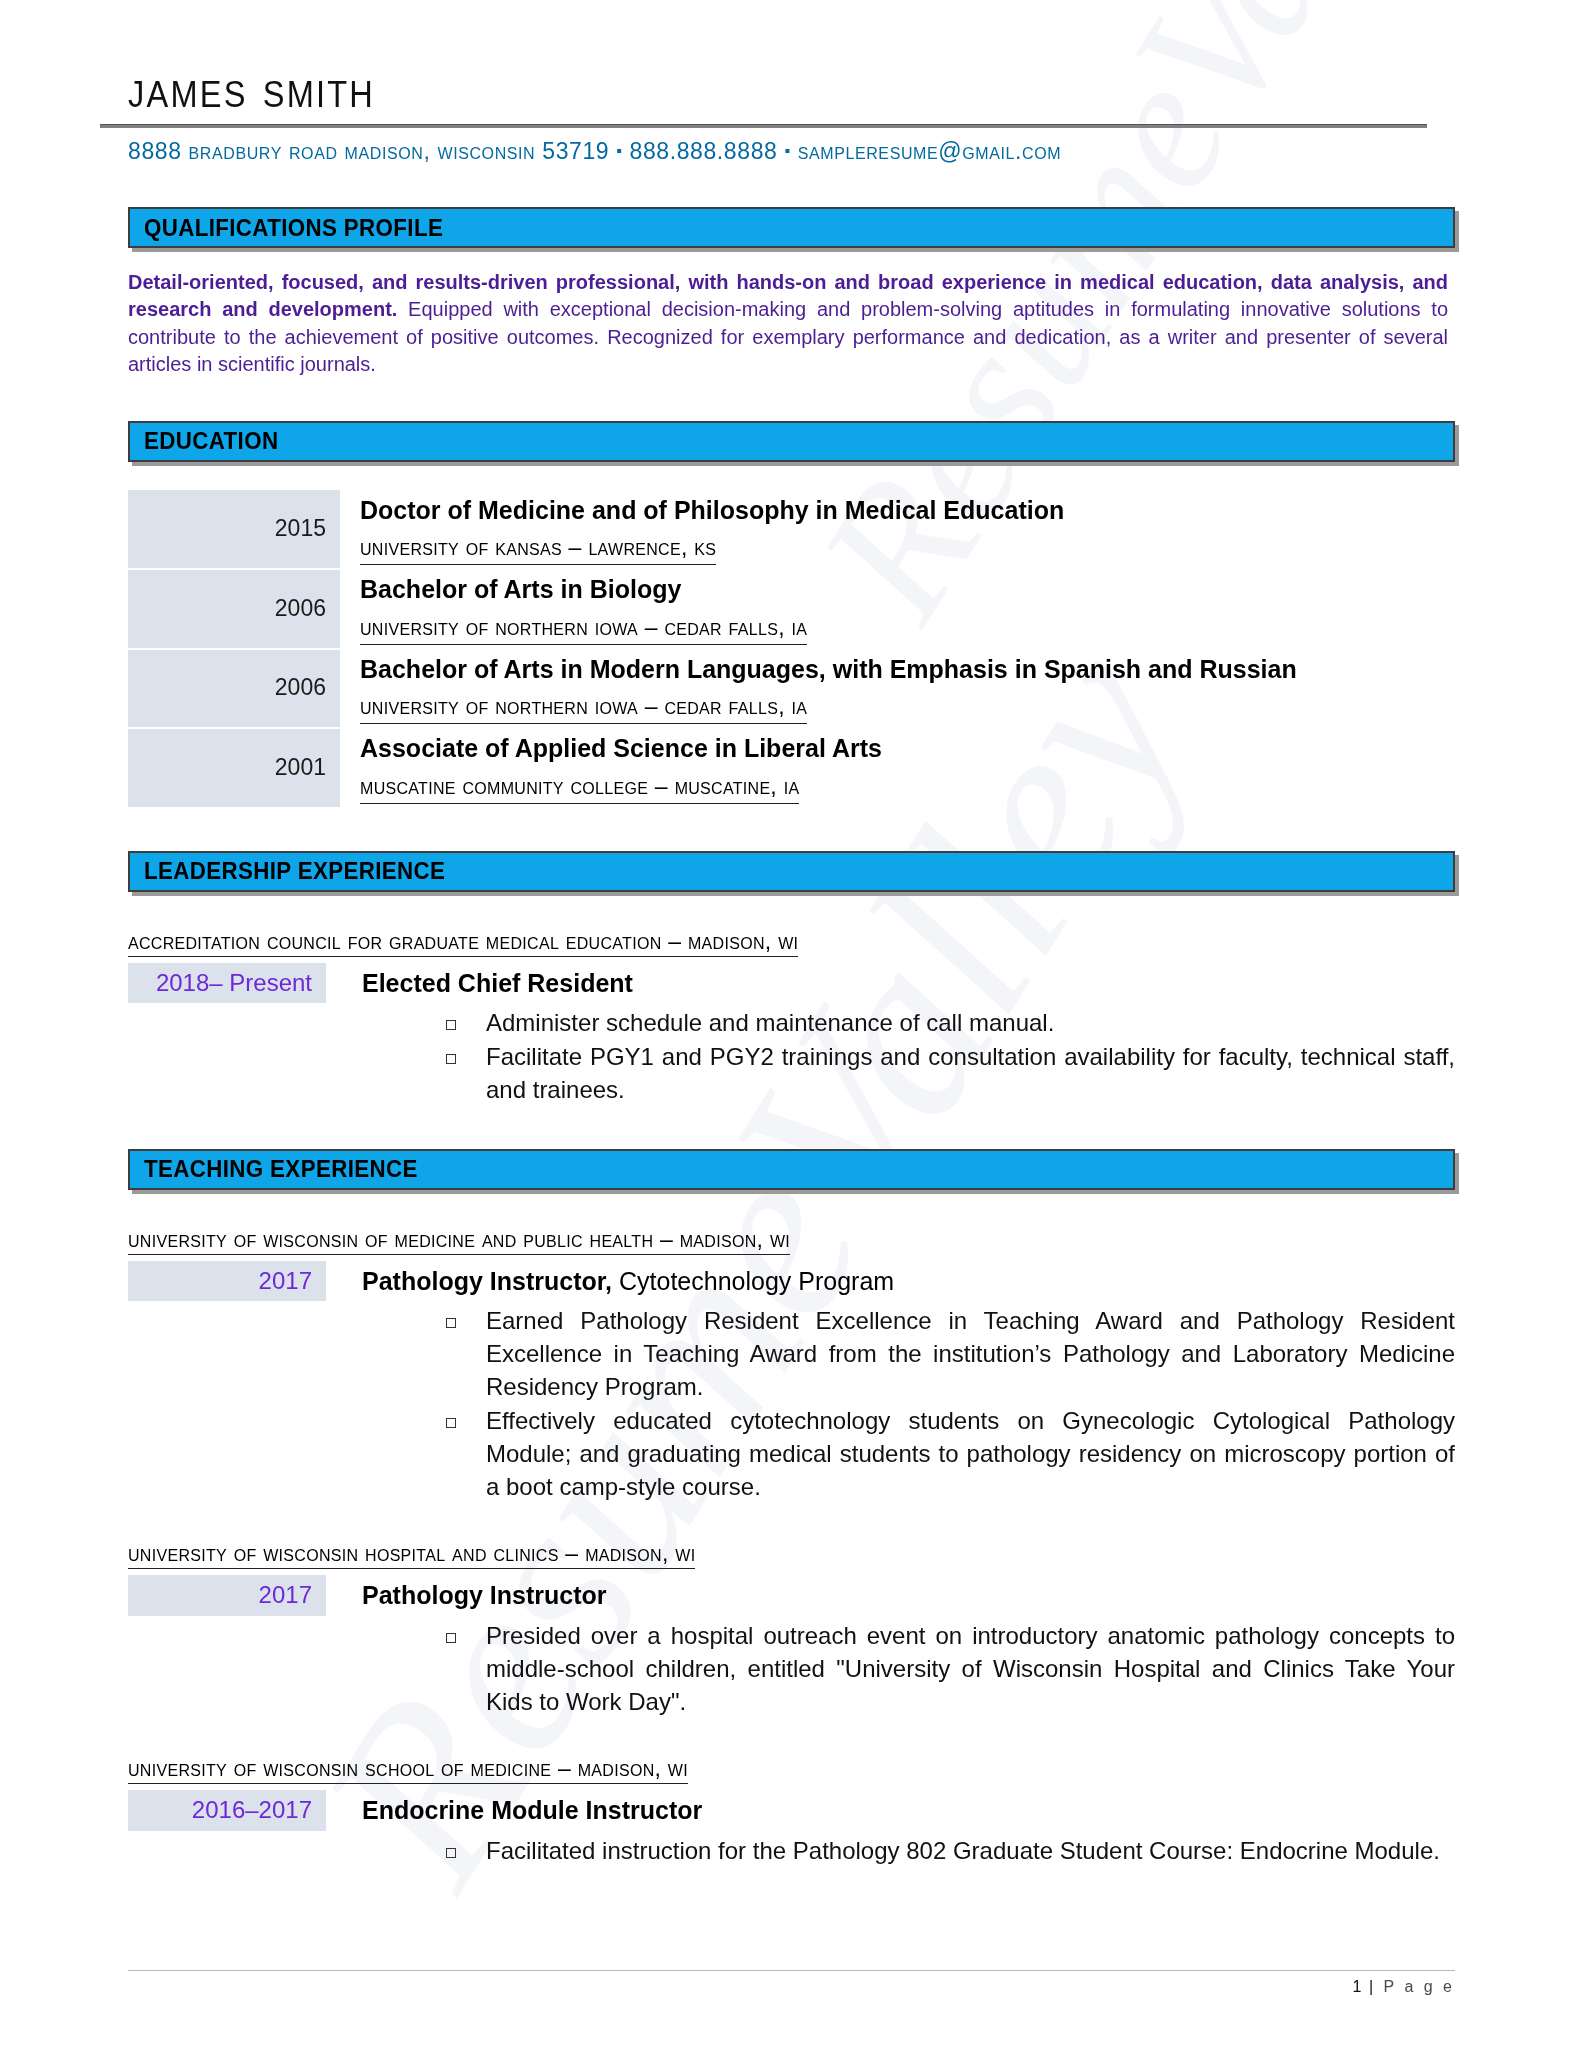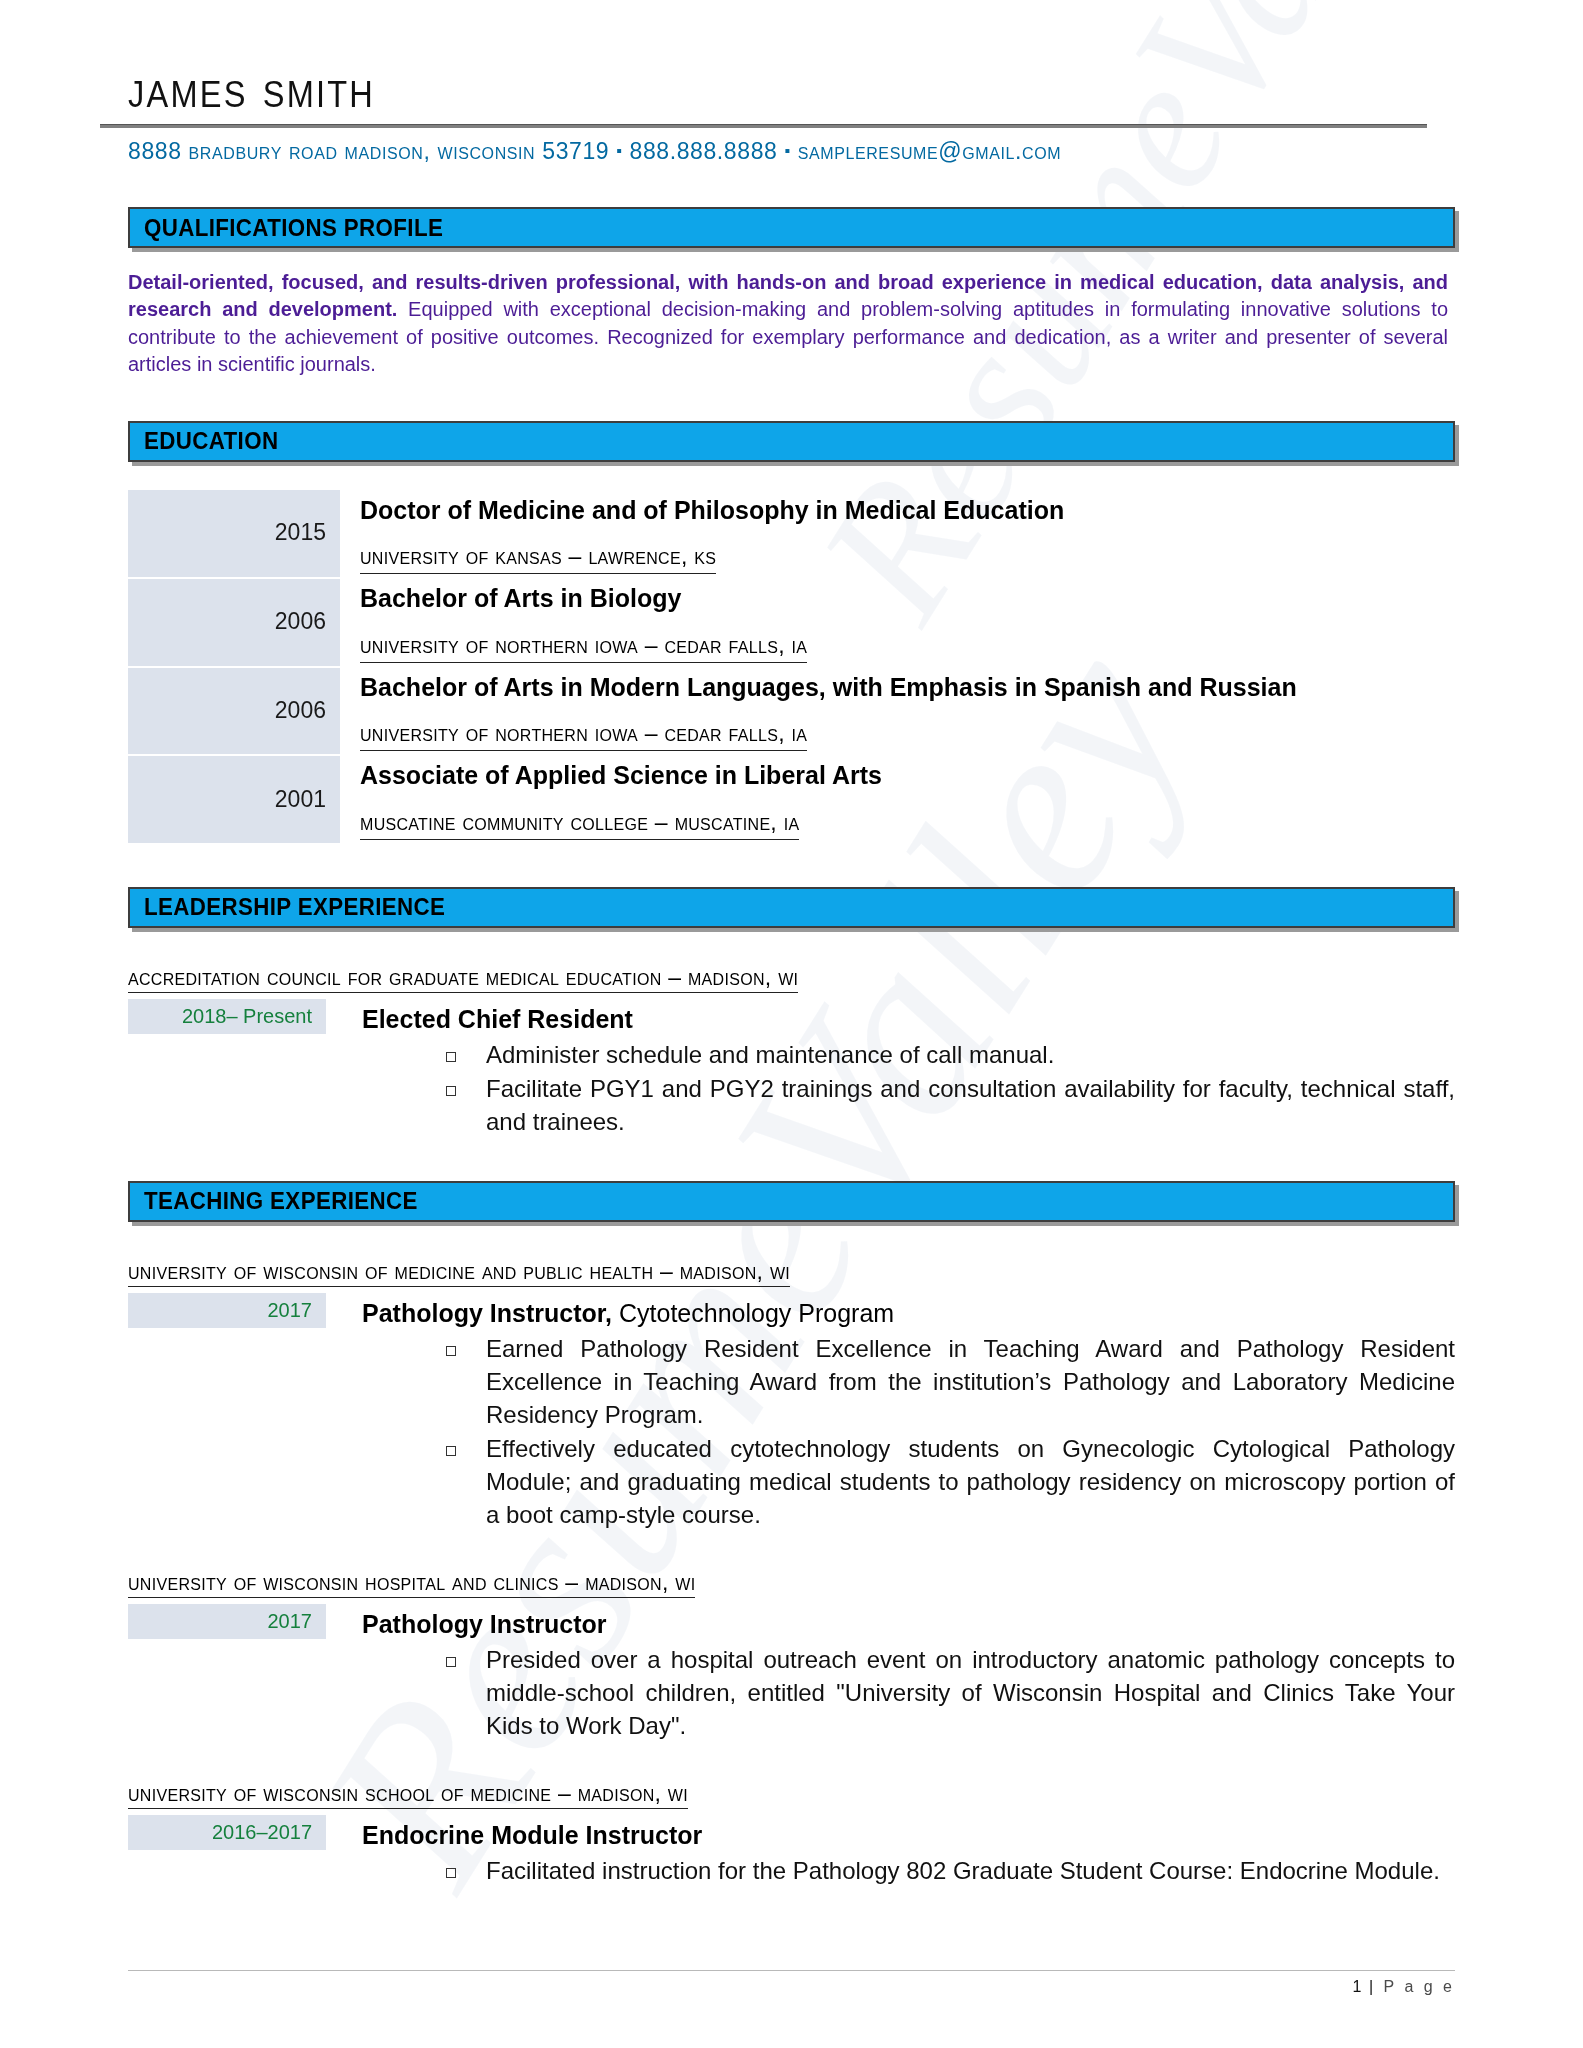--- a/index.html
+++ b/index.html
@@ -161,21 +161,21 @@
     white-space: nowrap;
   }
   .school {
     font-size: 23px;
     font-variant: small-caps;
     text-transform: lowercase;
     letter-spacing: 0.3px;
     display: inline-block;
     border-bottom: 1.5px solid #222;
     line-height: 1.35;
-    margin-top: 15px;
+    margin-top: 6px;
     padding-bottom: 1px;
   }
 
   
   .org {
     margin-top: 36px;
     font-size: 23px;
     font-variant: small-caps;
     text-transform: lowercase;
     letter-spacing: 0.3px;
@@ -188,23 +188,23 @@
     align-items: flex-start;
     margin-top: 6px;
   }
   .role-year {
     width: 198px;
     min-width: 198px;
     background: #dce2ec;
     text-align: right;
     padding: 4px 14px 4px 0;
     box-sizing: border-box;
-    font-size: 20px;
+    font-size: 24px;
     line-height: 1.35;
-    color: #15803d;
+    color: #6d28d9;
   }
   .role-title {
     padding-left: 36px;
     padding-top: 4px;
     font-size: 25px;
     font-weight: bold;
     line-height: 1.3;
   }
   .role-title .normal { font-weight: normal; }
 

